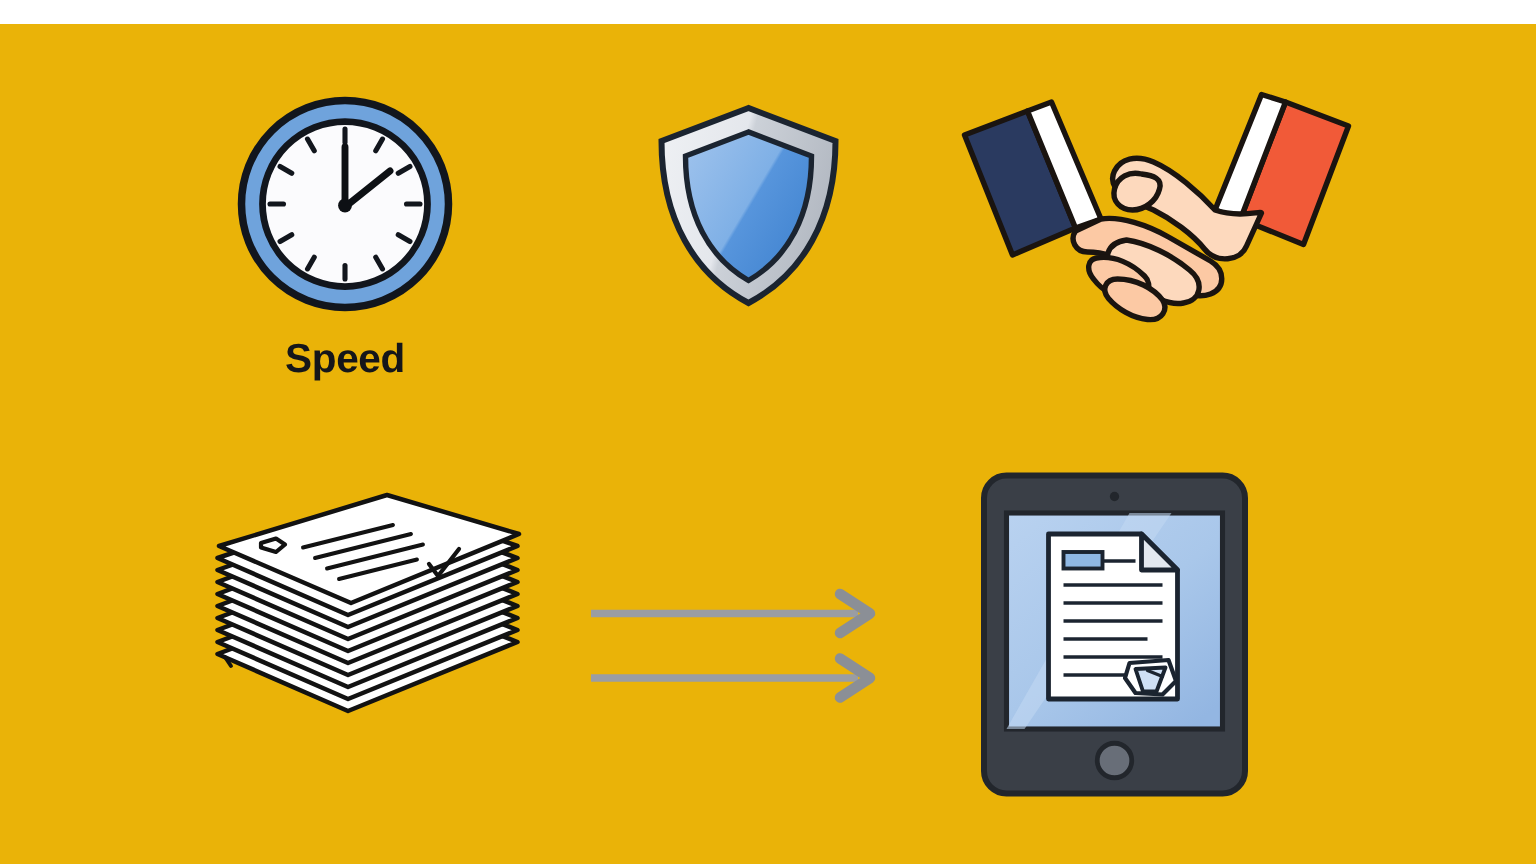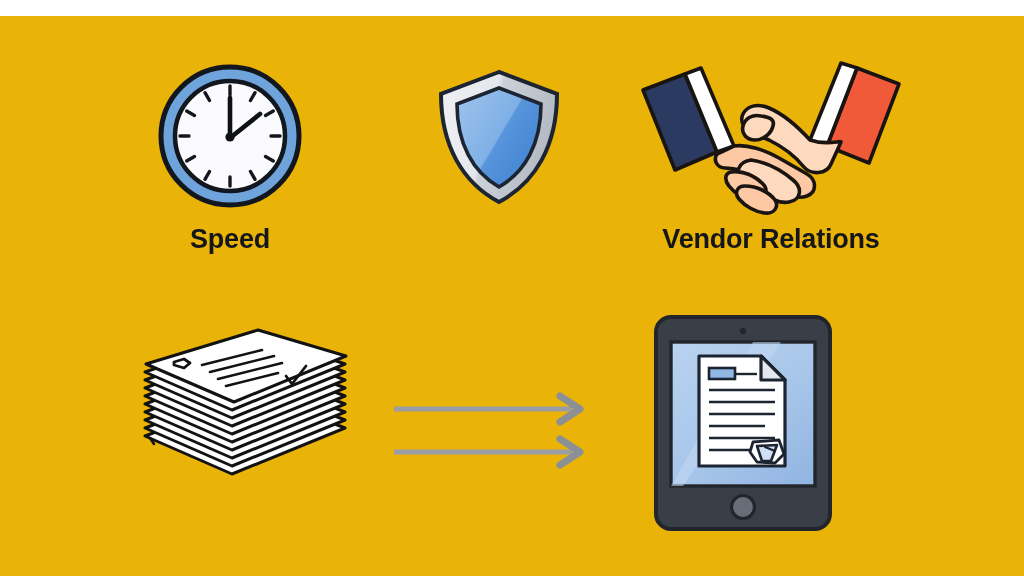--- a/index.html
+++ b/index.html
@@ -164,21 +164,20 @@
           <path d="M130,60 C122,58 114,62 112,70 C110,78 116,84 124,84
                    C132,84 140,78 142,70 C144,63 138,61 130,60 Z" fill="#fdd9bd"></path>
 
           <path d="M100,116 C112,114 124,120 132,128 C138,134 134,144 124,144
                    C114,144 104,138 98,130 C93,124 94,117 100,116 Z" fill="#fcc9a4"></path>
           <path d="M114,130 C126,130 138,136 144,144 C148,150 144,158 134,157
                    C124,156 114,150 108,143 C103,137 106,130 114,130 Z" fill="#fcc9a4"></path>
         </g>
       </svg>
     </div>
-    <div class="feature-label">Vendor Relations</div>
   </div>
 
   <div id="papers-stack">
     <svg width="210" height="172" viewBox="0 0 210 172">
       <g stroke="#121212" stroke-width="3" stroke-linejoin="round" fill="#ffffff">
 
         <path d="M5,108 L92,146 L205,100 L118,66 Z"></path>
         <path d="M5,100 L92,138 L205,92 L118,58 Z"></path>
         <path d="M5,92 L92,130 L205,84 L118,50 Z"></path>
         <path d="M5,84 L92,122 L205,76 L118,42 Z"></path>

